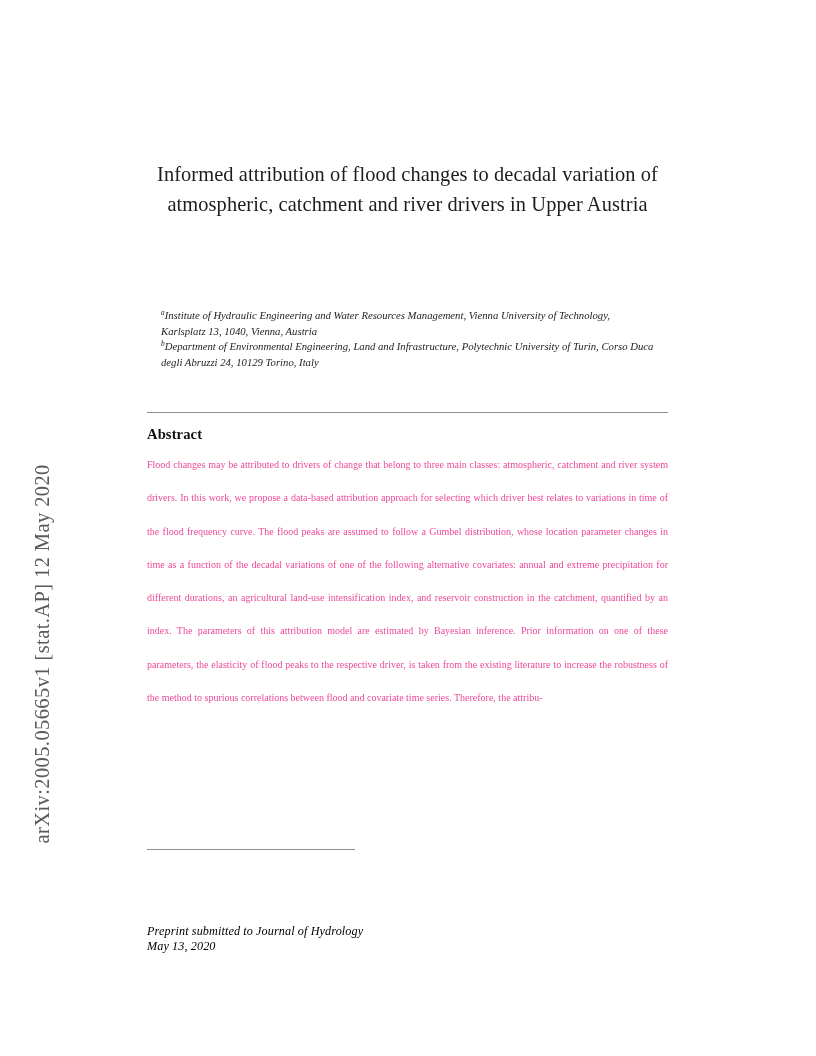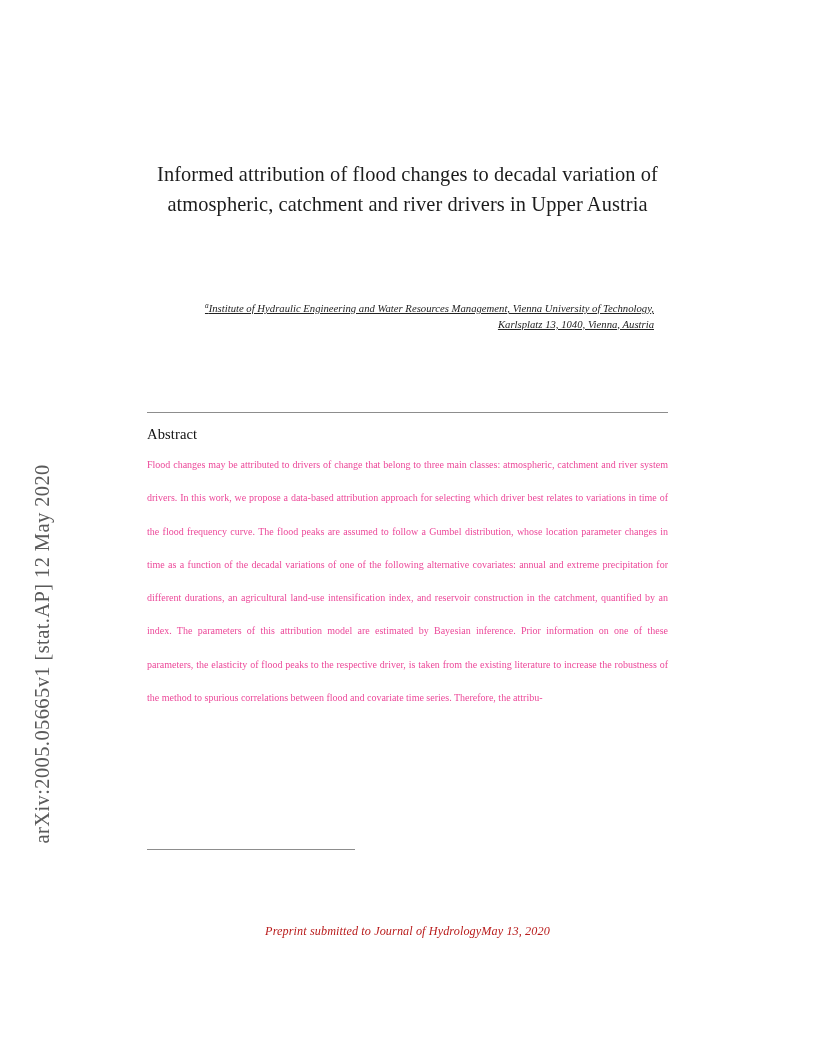--- a/index.html
+++ b/index.html
@@ -79,29 +79,28 @@
   }
   #authors-line sup {
     font-size: 9.6px;
     vertical-align: 0.5em;
     line-height: 0;
   }
 
   
   #affiliations {
     position: absolute;
-    top: 301px;
-    left: 0;
-    width: 521px;
-    text-align: right;
+    top: 308px;
+    left: 0;
+    width: 521px;
+    text-align: left;
     font-style: italic;
     font-size: 10.7px;
     line-height: 15.6px;
     color: #232323;
-    text-decoration: underline;
   }
   #affiliations .affil {
     display: block;
     padding: 0 14px;
   }
   #affiliations sup {
     font-size: 7.4px;
     vertical-align: 0.55em;
     line-height: 0;
     font-style: italic;
@@ -116,21 +115,21 @@
     height: 1.3px;
     background: #8d8d8d;
   }
 
   
   #abstract-heading {
     position: absolute;
     top: 426px;
     left: 0;
     font-size: 14.6px;
-    font-weight: normal;
+    font-weight: bold;
     color: #111111;
     letter-spacing: 0.1px;
   }
   #abstract-body {
     position: absolute;
     top: 448px;
     left: 0;
     width: 521px;
     font-size: 10px;
     line-height: 33.3px;
@@ -172,40 +171,42 @@
   #page-footer {
     position: absolute;
     top: 924px;
     left: 0;
     width: 521px;
     display: flex;
     justify-content: center;
     align-items: baseline;
     font-style: italic;
     font-size: 12.2px;
-    color: #b91c1c;
-    letter-spacing: 0.1px;
+    color: #000000;
+    letter-spacing: 0.1px;
+    flex-direction: column;
   }
 </style>
 </head>
 <body>
 
 <div id="arxiv-stamp">
   <div class="stamp-text">arXiv:2005.05665v1  [stat.AP]  12 May 2020</div>
 </div>
 
 <div id="page">
 
   <div id="title-block">
     <h1 id="paper-title">Informed attribution of flood changes to decadal variation of atmospheric, catchment and river drivers in Upper Austria</h1>
   </div>
 
 
   <div id="affiliations">
     <span class="affil"><sup>a</sup><span>Institute of Hydraulic Engineering and Water Resources Management, Vienna University of Technology, Karlsplatz 13, 1040, Vienna, Austria</span></span>
+    <span class="affil"><sup>b</sup><span>Department of Environmental Engineering, Land and Infrastructure, Polytechnic University of Turin, Corso Duca degli Abruzzi 24, 10129 Torino, Italy</span></span>
   </div>
 
   <div id="abstract-rule"></div>
 
   <div id="abstract-heading">Abstract</div>
   <div id="abstract-body">
     <p>Flood changes may be attributed to drivers of change that belong to three main classes: atmospheric, catchment and river system drivers. In this work, we propose a data-based attribution approach for selecting which driver best relates to variations in time of the flood frequency curve. The flood peaks are assumed to follow a Gumbel distribution, whose location parameter changes in time as a function of the decadal variations of one of the following alternative covariates: annual and extreme precipitation for different durations, an agricultural land-use intensification index, and reservoir construction in the catchment, quantified by an index. The parameters of this attribution model are estimated by Bayesian inference. Prior information on one of these parameters, the elasticity of flood peaks to the respective driver, is taken from the existing literature to increase the robustness of the method to spurious correlations between flood and covariate time series. Therefore, the attribu-</p>
   </div>
 
   <div id="footnote-rule"></div>

